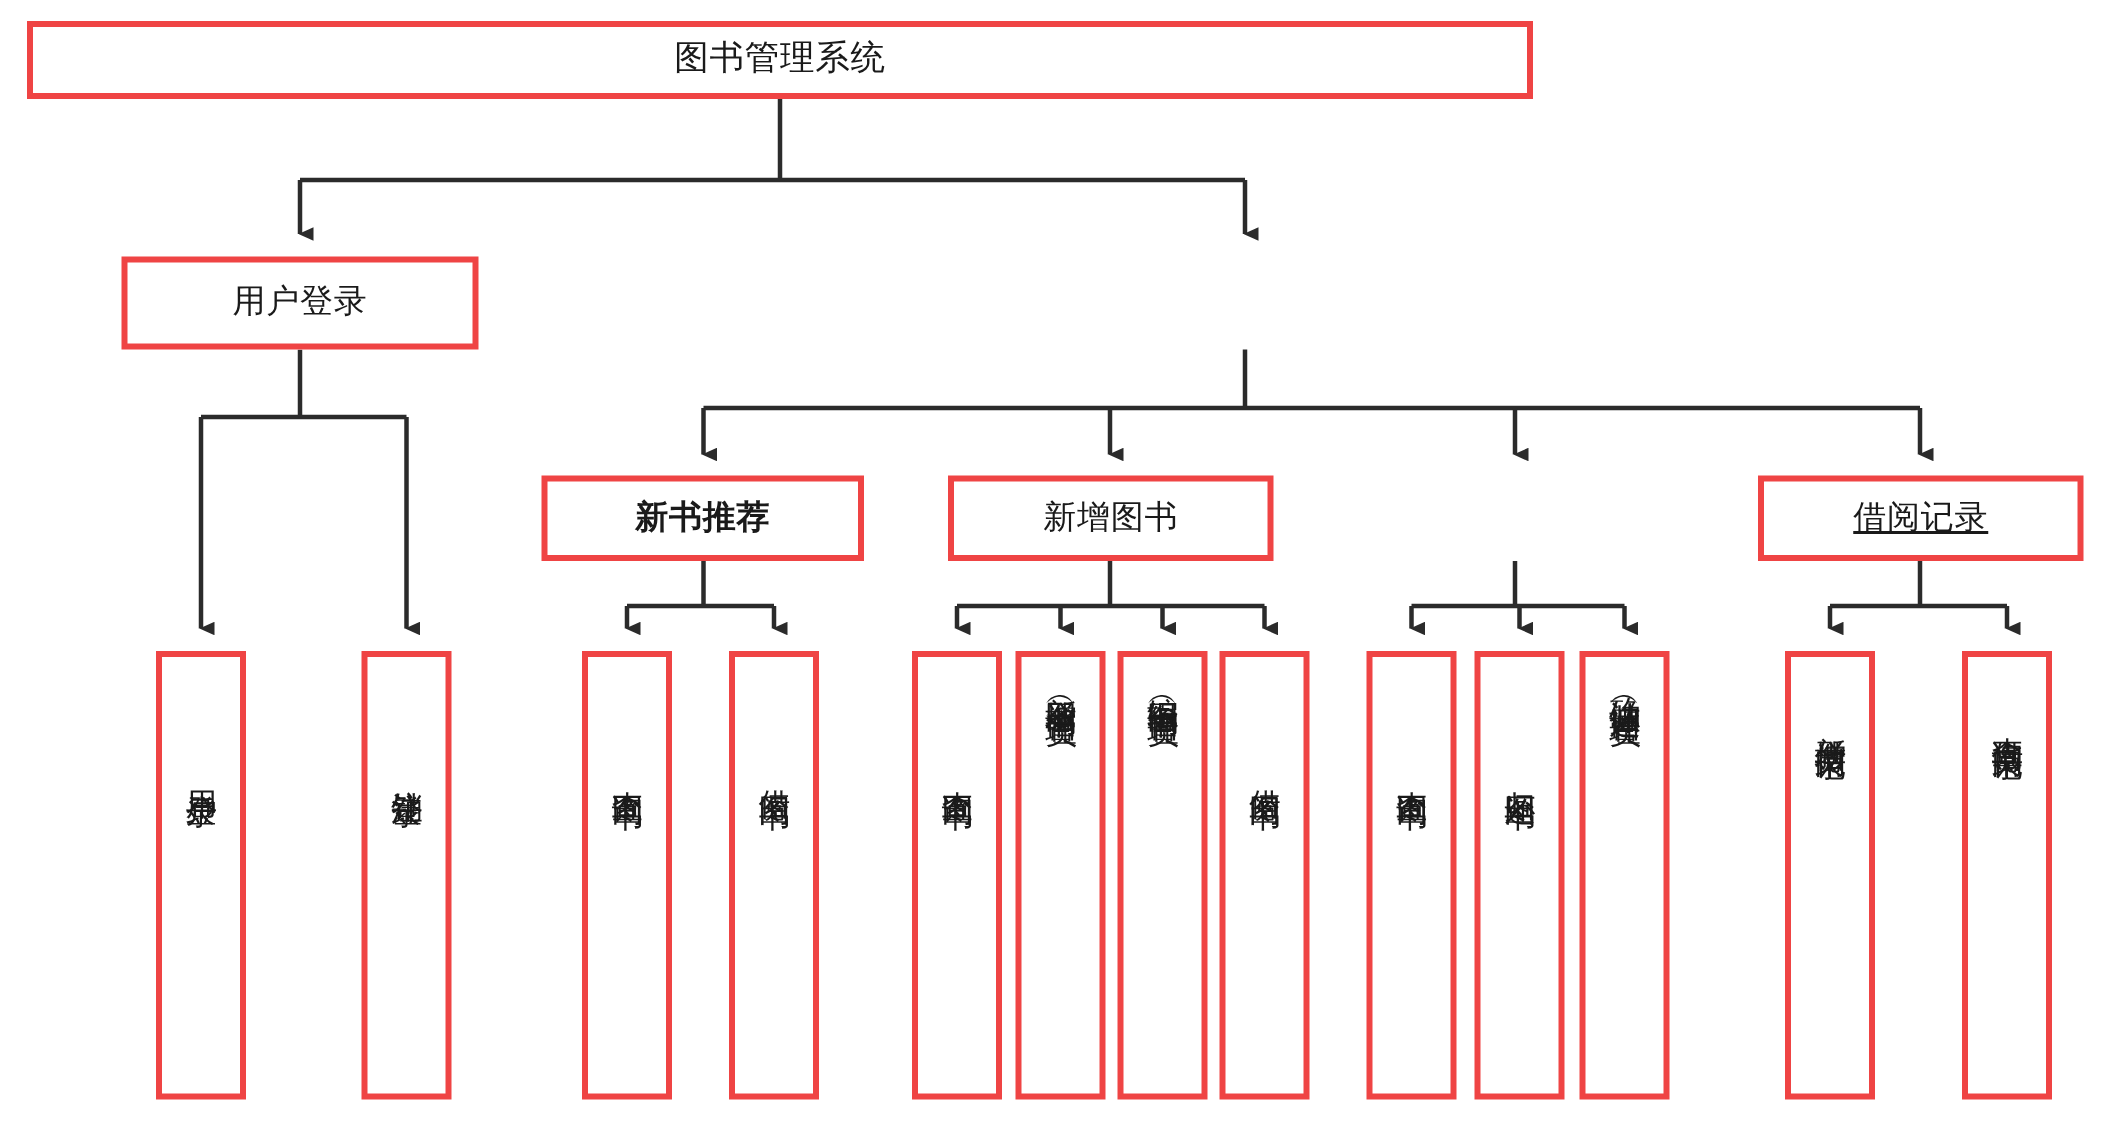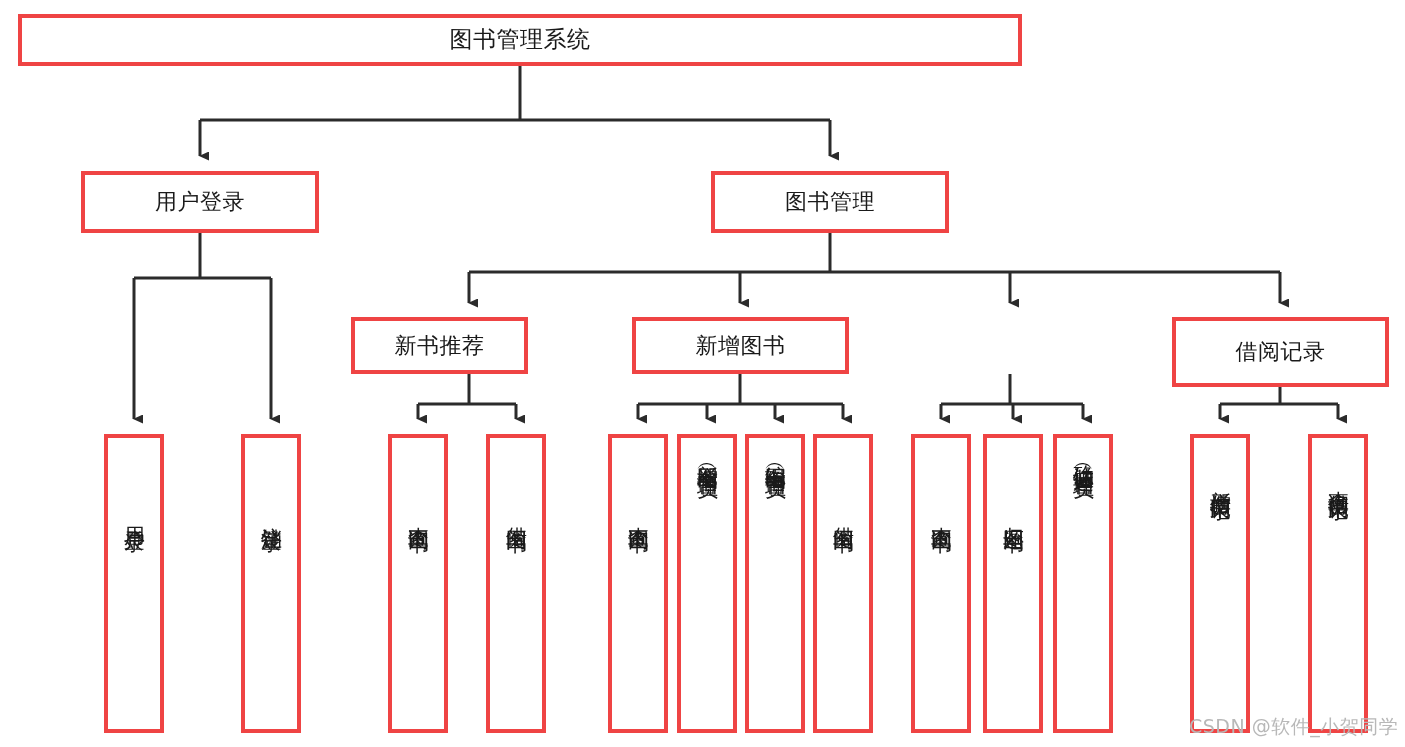--- a/index.html
+++ b/index.html
@@ -123,31 +123,28 @@
     </g>
   </svg>
 
   <div class="node root horizontal" style="left:18px; top:14px; width:1004px; height:52px;">
     <span class="node-label">图书管理系统</span>
   </div>
 
   <div class="node horizontal" style="left:81px; top:171px; width:238px; height:62px;">
     <span class="node-label">用户登录</span>
   </div>
-  <div class="node horizontal" style="left:711px; top:171px; width:238px; height:62px;">
-    <span class="node-label">图书管理</span>
-  </div>
 
-  <div class="node horizontal" style="left:351px; top:317px; width:177px; height:57px;">
+  <div class="node horizontal" style="left:361px; top:317px; width:215px; height:57px;font-weight:bold;">
     <span class="node-label">新书推荐</span>
   </div>
   <div class="node horizontal" style="left:632px; top:317px; width:217px; height:57px;">
     <span class="node-label">新增图书</span>
   </div>
-  <div class="node horizontal" style="left:1172px; top:317px; width:217px; height:70px;">
+  <div class="node horizontal" style="left:1172px; top:317px; width:217px; height:57px;text-decoration:underline;">
     <span class="node-label">借阅记录</span>
   </div>
 
   <div class="node vertical" style="left:104px; top:434px; width:60px; height:299px; padding-top:72px;">
     <span class="node-label">用户登录</span>
   </div>
   <div class="node vertical" style="left:241px; top:434px; width:60px; height:299px; padding-top:72px;">
     <span class="node-label">注销登录</span>
   </div>
   <div class="node vertical" style="left:388px; top:434px; width:60px; height:299px; padding-top:72px;">
@@ -177,15 +174,14 @@
   <div class="node vertical" style="left:1053px; top:434px; width:60px; height:299px; padding-top:10px;">
     <span class="node-label">确认归还（管理员）</span>
   </div>
   <div class="node vertical" style="left:1190px; top:434px; width:60px; height:299px; padding-top:36px;">
     <span class="node-label">新增借阅记录</span>
   </div>
   <div class="node vertical" style="left:1308px; top:434px; width:60px; height:299px; padding-top:36px;">
     <span class="node-label">查询借阅记录</span>
   </div>
 
-  <div class="watermark" style="left:1189px; top:714px;">CSDN @软件_小贺同学</div>
 
 </div>
 
 </body></html>

